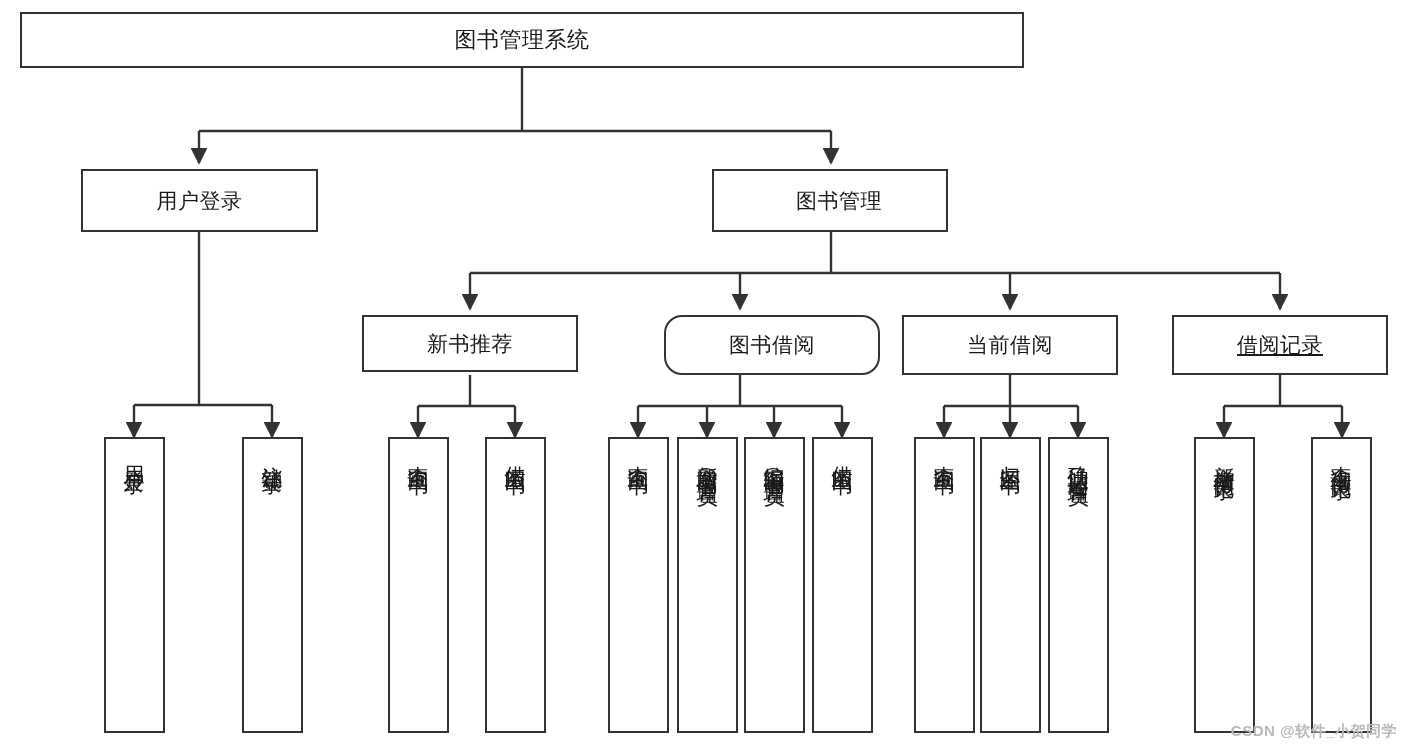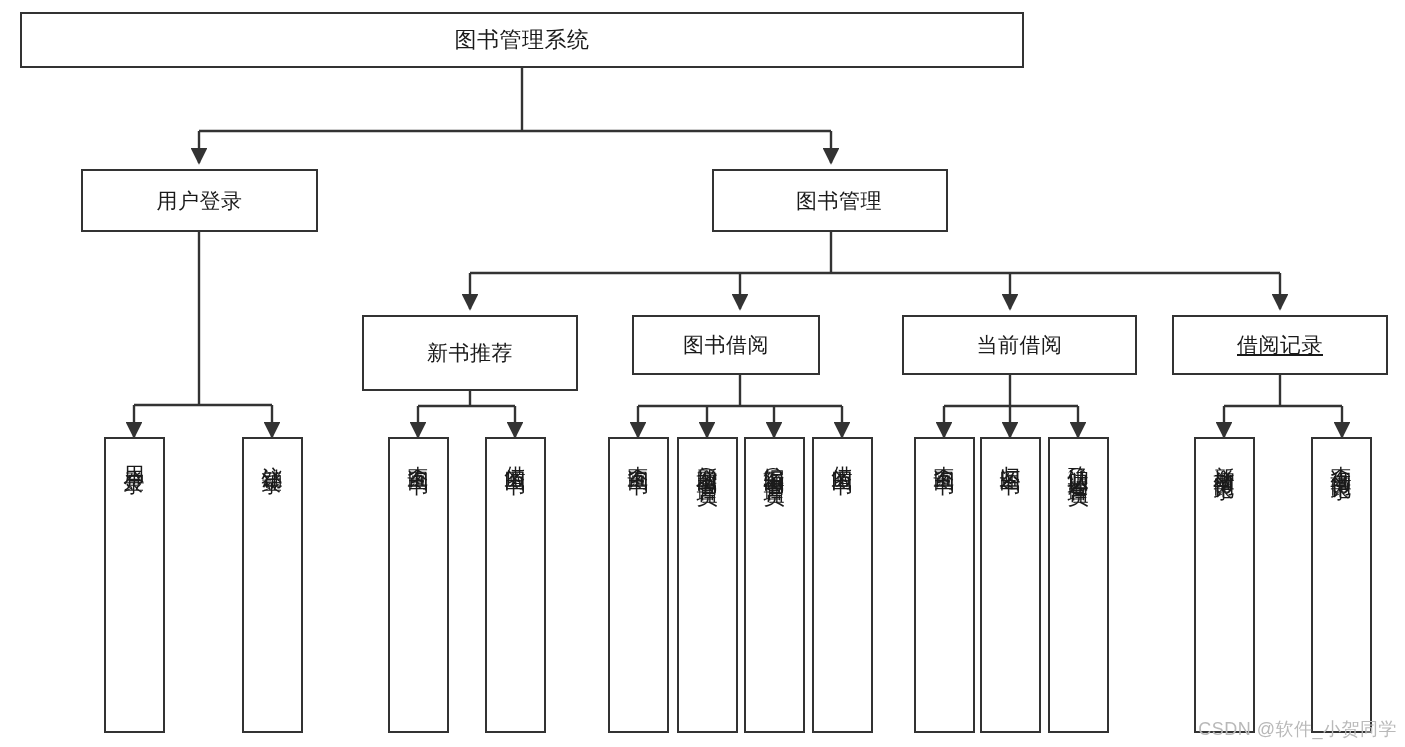--- a/index.html
+++ b/index.html
@@ -59,25 +59,26 @@
     text-orientation: upright;
     font-size: 21px;
     letter-spacing: 3px;
     line-height: 1;
     white-space: nowrap;
   }
   #watermark {
     position: absolute;
     right: 8px;
     bottom: 6px;
-    font-size: 18px;
+    font-size: 15px;
     color: #b9b9b9;
     letter-spacing: 0.5px;
     white-space: nowrap;
     user-select: none;
+    font-weight: bold;
   }
 </style>
 </head>
 <body>
 
 <div id="canvas">
 
   <svg id="edges" viewBox="0 0 1405 747" xmlns="http://www.w3.org/2000/svg">
     <defs>
       <marker id="arw" viewBox="0 0 10 10" refX="9" refY="5" markerWidth="7" markerHeight="7" orient="auto-start-reverse">
@@ -132,27 +133,27 @@
     <span class="label">图书管理系统</span>
   </div>
 
   <div class="node h" style="left:81px; top:169px; width:237px; height:63px;">
     <span class="label">用户登录</span>
   </div>
   <div class="node h" style="left:712px; top:169px; width:236px; height:63px;padding-left:18px;">
     <span class="label">图书管理</span>
   </div>
 
-  <div class="node h" style="left:362px; top:315px; width:216px; height:76px;">
+  <div class="node h" style="left:362px; top:315px; width:216px; height:57px;">
     <span class="label">新书推荐</span>
   </div>
-  <div class="node h" style="left:632px; top:315px; width:188px; height:60px;">
+  <div class="node h" style="left:664px; top:315px; width:216px; height:60px;border-radius:18px;">
     <span class="label">图书借阅</span>
   </div>
-  <div class="node h" style="left:902px; top:315px; width:235px; height:60px;align-items:center;">
+  <div class="node h" style="left:902px; top:315px; width:216px; height:60px;align-items:center;">
     <span class="label">当前借阅</span>
   </div>
   <div class="node h" style="left:1172px; top:315px; width:216px; height:60px;text-decoration:underline;">
     <span class="label">借阅记录</span>
   </div>
 
   <div class="node v" style="left:104px; top:437px; width:61px; height:296px;">
     <span class="label">用户登录</span>
   </div>
   <div class="node v" style="left:242px; top:437px; width:61px; height:296px;">

